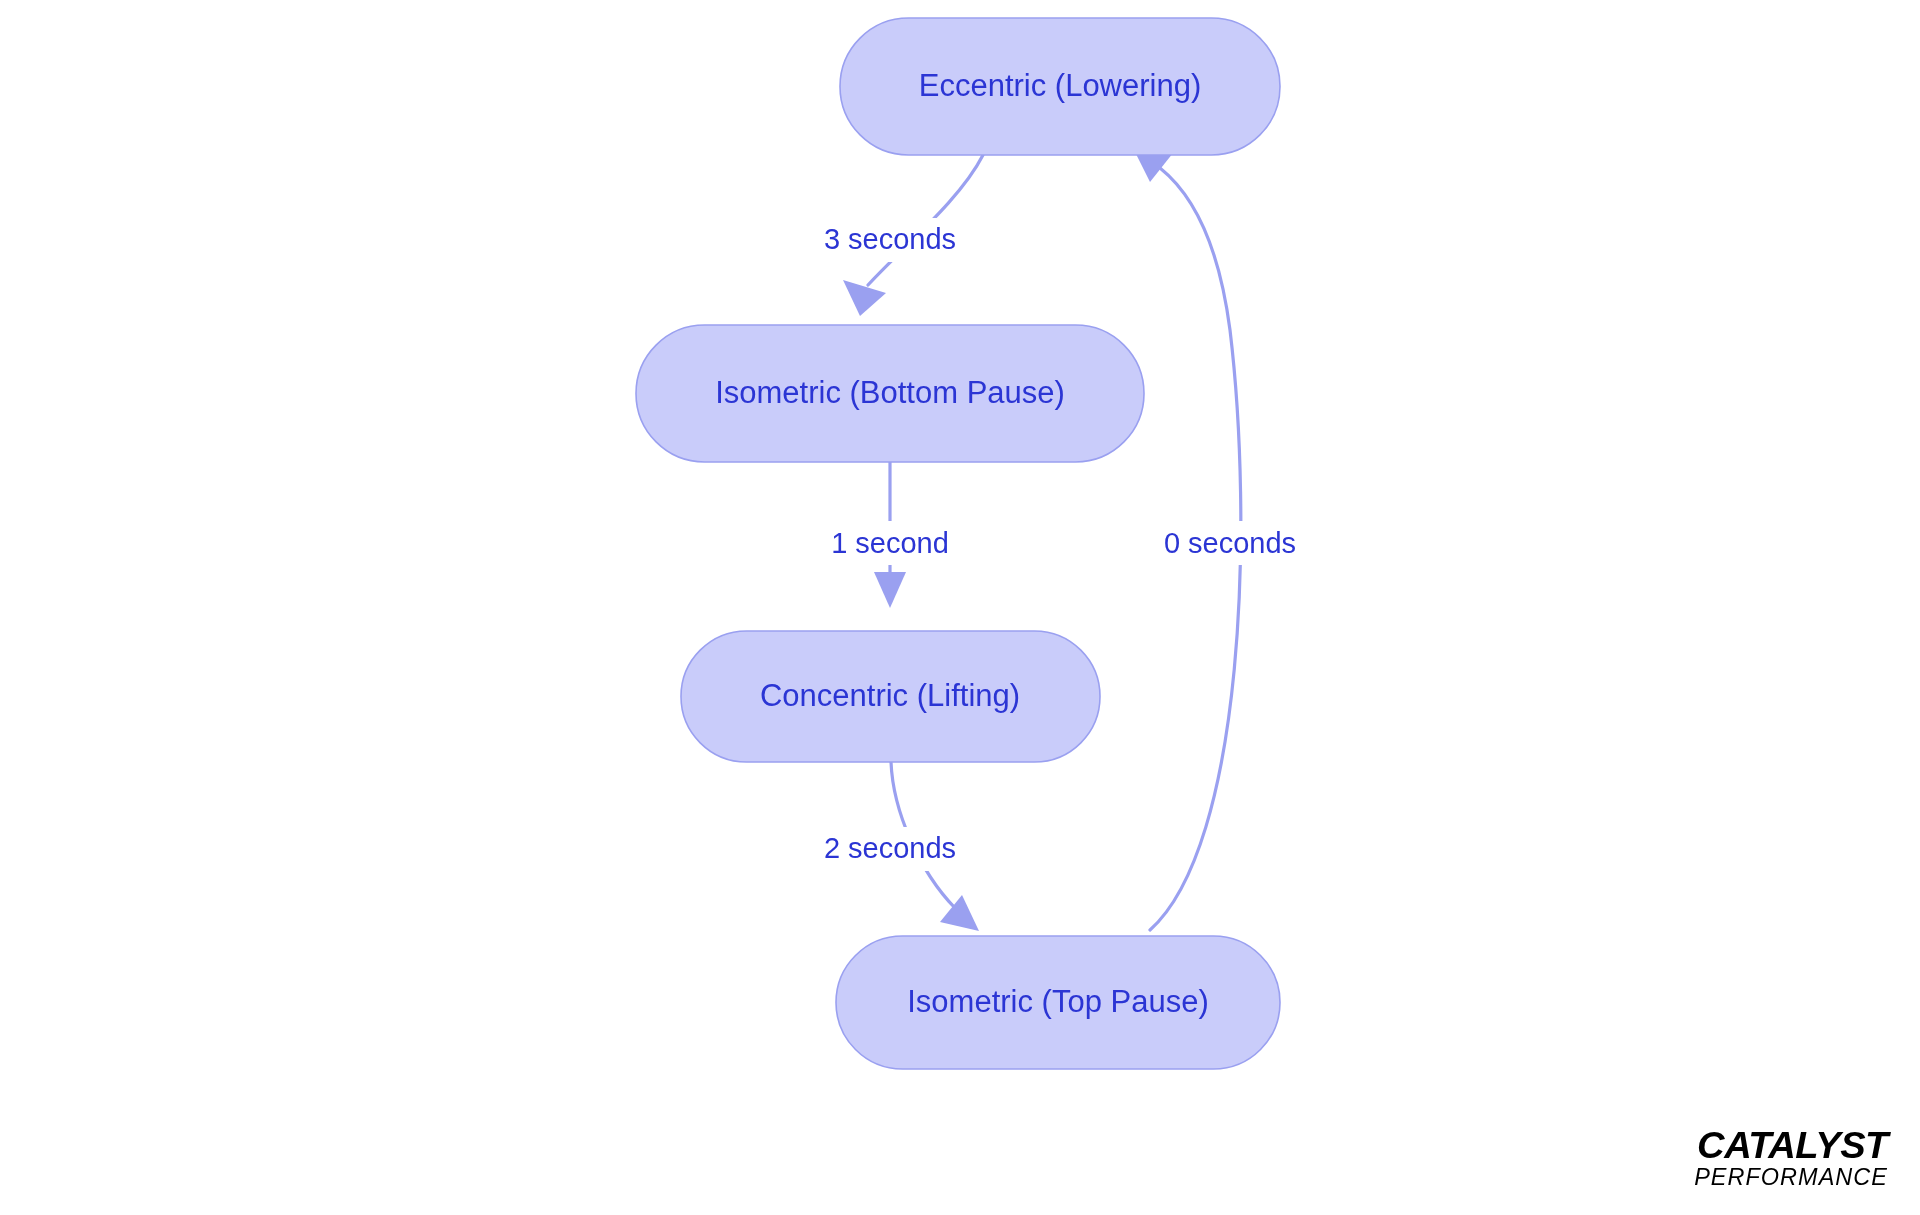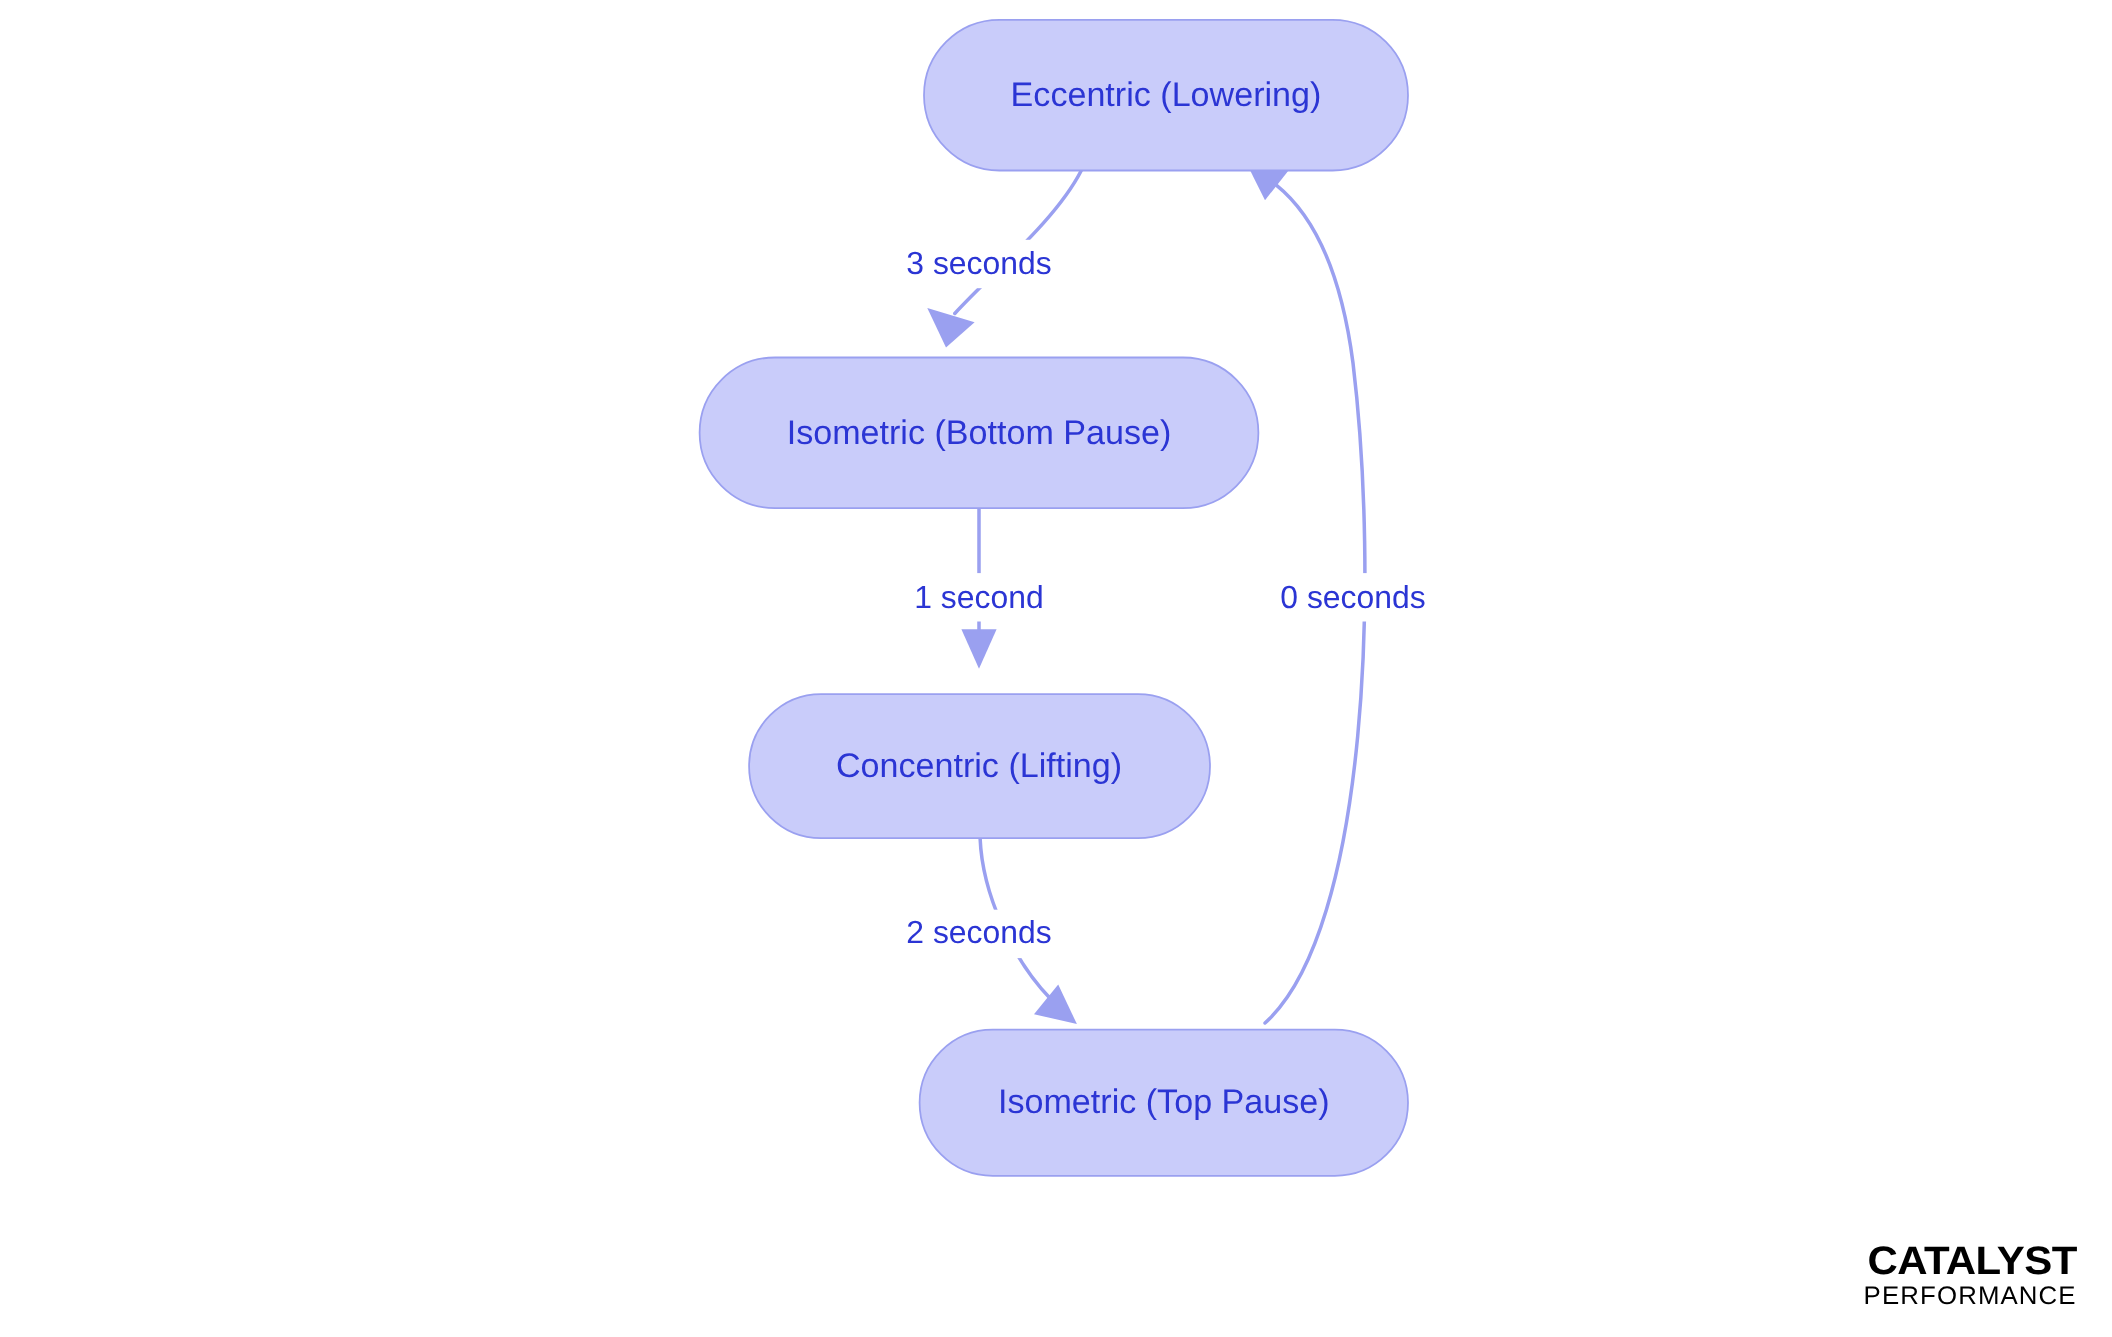--- a/index.html
+++ b/index.html
@@ -74,20 +74,21 @@
     dominant-baseline: middle;
   }
 
   
   #brand-logo {
     position: absolute;
     right: 32px;
     bottom: 26px;
     text-align: right;
     user-select: none;
+    font-style: italic;
   }
   #brand-logo .logo-primary {
     display: block;
     font-family: "Liberation Sans", sans-serif;
     font-weight: 700;
     font-size: 36px;
     letter-spacing: -0.5px;
     color: #000000;
     line-height: 0.98;
     transform: scaleX(1.06);

